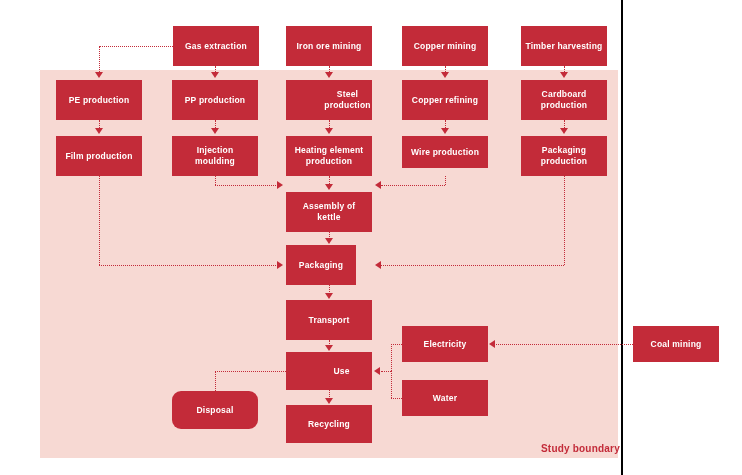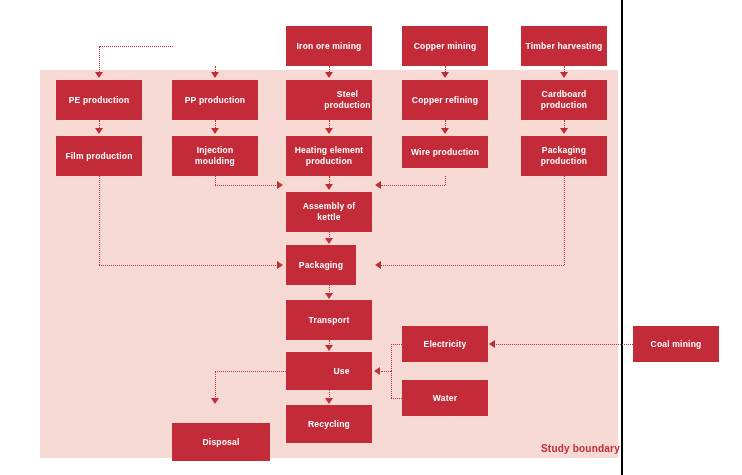--- a/index.html
+++ b/index.html
@@ -125,20 +125,23 @@
     <div class="seg h" style="left:381px; top:371px; width:10px;"></div>
     <div class="arrow left" style="left:374px; top:366.5px;"></div>
 
     <div class="seg h" style="left:391px; top:398px; width:11px;"></div>
     <div class="seg v" style="left:391px; top:371px; height:27px;"></div>
 
     <div class="seg h" style="left:496px; top:344px; width:137px;"></div>
     <div class="arrow left" style="left:489px; top:339.5px;"></div>
   </div>
 
+  <div class="node" style="left:173px;top:26px;width:86px;height:40px;">
+      <span>Gas extraction</span>
+    </div>
   <div class="node" style="left:286px;top:26px;width:86px;height:40px;text-align:right;">
       <span>Iron ore mining</span>
     </div>
   <div class="node" style="left:402px;top:26px;width:86px;height:40px;">
       <span>Copper mining</span>
     </div>
   <div class="node" style="left:521px;top:26px;width:86px;height:40px;">
       <span>Timber harvesting</span>
     </div>
 
@@ -179,21 +182,21 @@
     </div>
   <div class="node" style="left:286px;top:245px;width:70px;height:40px;">
       <span>Packaging</span>
     </div>
   <div class="node" style="left:286px;top:300px;width:86px;height:40px;">
       <span>Transport</span>
     </div>
   <div class="node" style="left:286px;top:352px;width:86px;height:38px;padding-left:29px;">
       <span>Use</span>
     </div>
-  <div class="node" style="left:172px;top:423px;width:98px;height:38px;">
+  <div class="node" style="left:172px;top:391px;width:86px;height:38px;border-radius:9px;">
       <span>Disposal</span>
     </div>
   <div class="node" style="left:286px;top:405px;width:86px;height:38px;">
       <span>Recycling</span>
     </div>
 
   <div class="node" style="left:402px;top:326px;width:86px;height:36px;">
       <span>Electricity</span>
     </div>
   <div class="node" style="left:402px;top:380px;width:86px;height:36px;">

